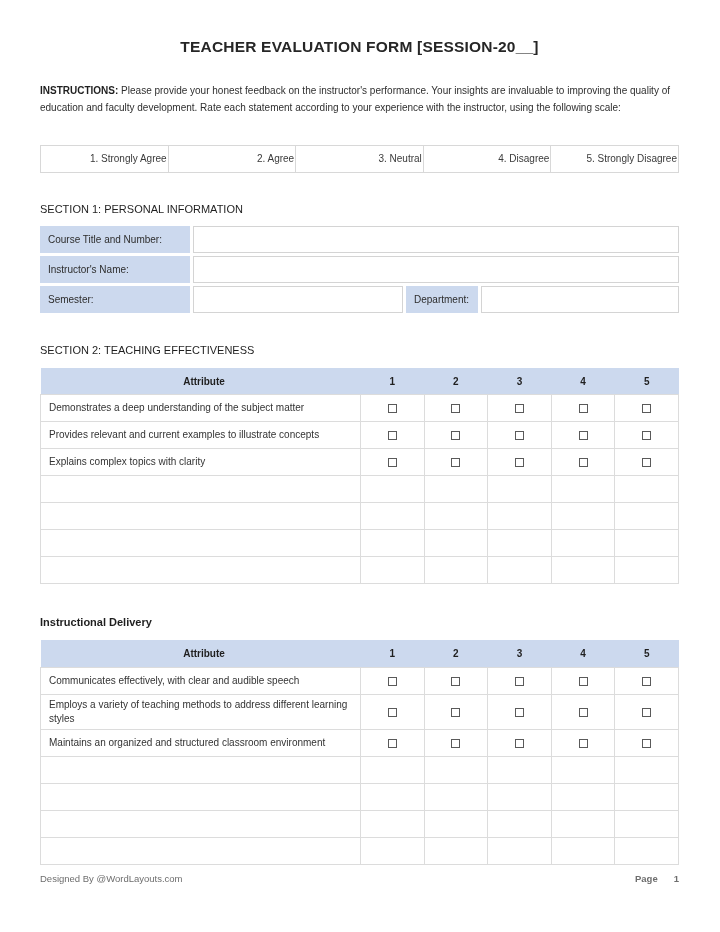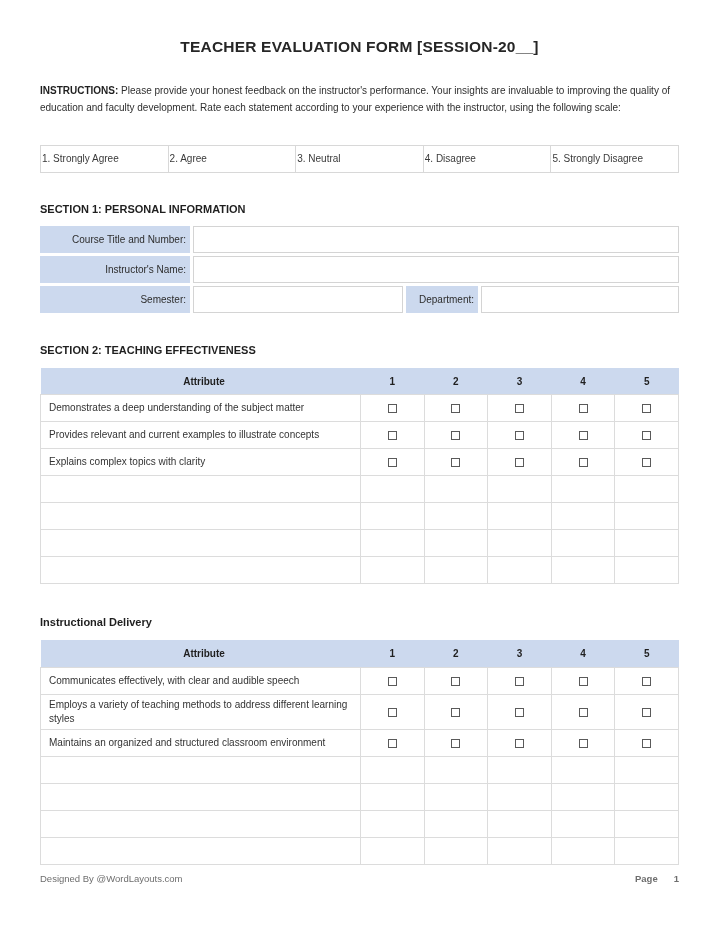--- a/index.html
+++ b/index.html
@@ -11,34 +11,34 @@
   }
   .title {
     margin: 0; text-align: center; font-size: 15.5px; font-weight: bold;
     color: #262626; letter-spacing: .2px;
   }
   .instructions { margin-top: 26px; font-size: 10px; line-height: 17.4px; color: #2f2f2f; }
   .instructions .lbl { font-weight: bold; color: #1f1f1f; }
 
   table.scale { margin-top: 28px; width: 100%; border-collapse: collapse; table-layout: fixed; }
   table.scale td {
-    border: 1px solid #d8d8d8; height: 27px; text-align: left;
+    border: 1px solid #d8d8d8; height: 27px; text-align: right;
     font-size: 10px; color: #3a3a3a; background: #fff;
   }
 
-  .sec-heading { margin-top: 28px; font-size: 11px; font-weight: bold; color: #1f1f1f; }
+  .sec-heading { margin-top: 28px; font-size: 11px; font-weight: normal; color: #1f1f1f; }
   .sec-heading.first { margin-top: 30px; }
   .sub-heading { margin-top: 32px; font-size: 11px; font-weight: bold; color: #1f1f1f; }
 
   table.pinfo {
     margin-top: 8px; width: calc(100% + 6px); margin-left: -3px;
     border-collapse: separate; border-spacing: 3px 3px; table-layout: fixed;
   }
   table.pinfo td { height: 27px; font-size: 10px; }
-  td.plabel { background: #ccd9ee; padding: 0 4px 0 8px; color: #2d2d2d; text-align: right; }
+  td.plabel { background: #ccd9ee; padding: 0 4px 0 8px; color: #2d2d2d; }
   td.pvalue { border: 1px solid #d4d4d4; background: #fff; }
 
   table.rating { margin-top: 12px; width: 100%; border-collapse: collapse; table-layout: fixed; }
   table.rating th {
     background: #ccd9ee; height: 27px; font-size: 10px; font-weight: bold;
     color: #1f1f1f; border: none;
   }
   table.rating th.attr { text-align: center; padding-left: 8px; }
   table.rating td {
     border: 1px solid #dcdcdc; font-size: 10px; line-height: 14px;

